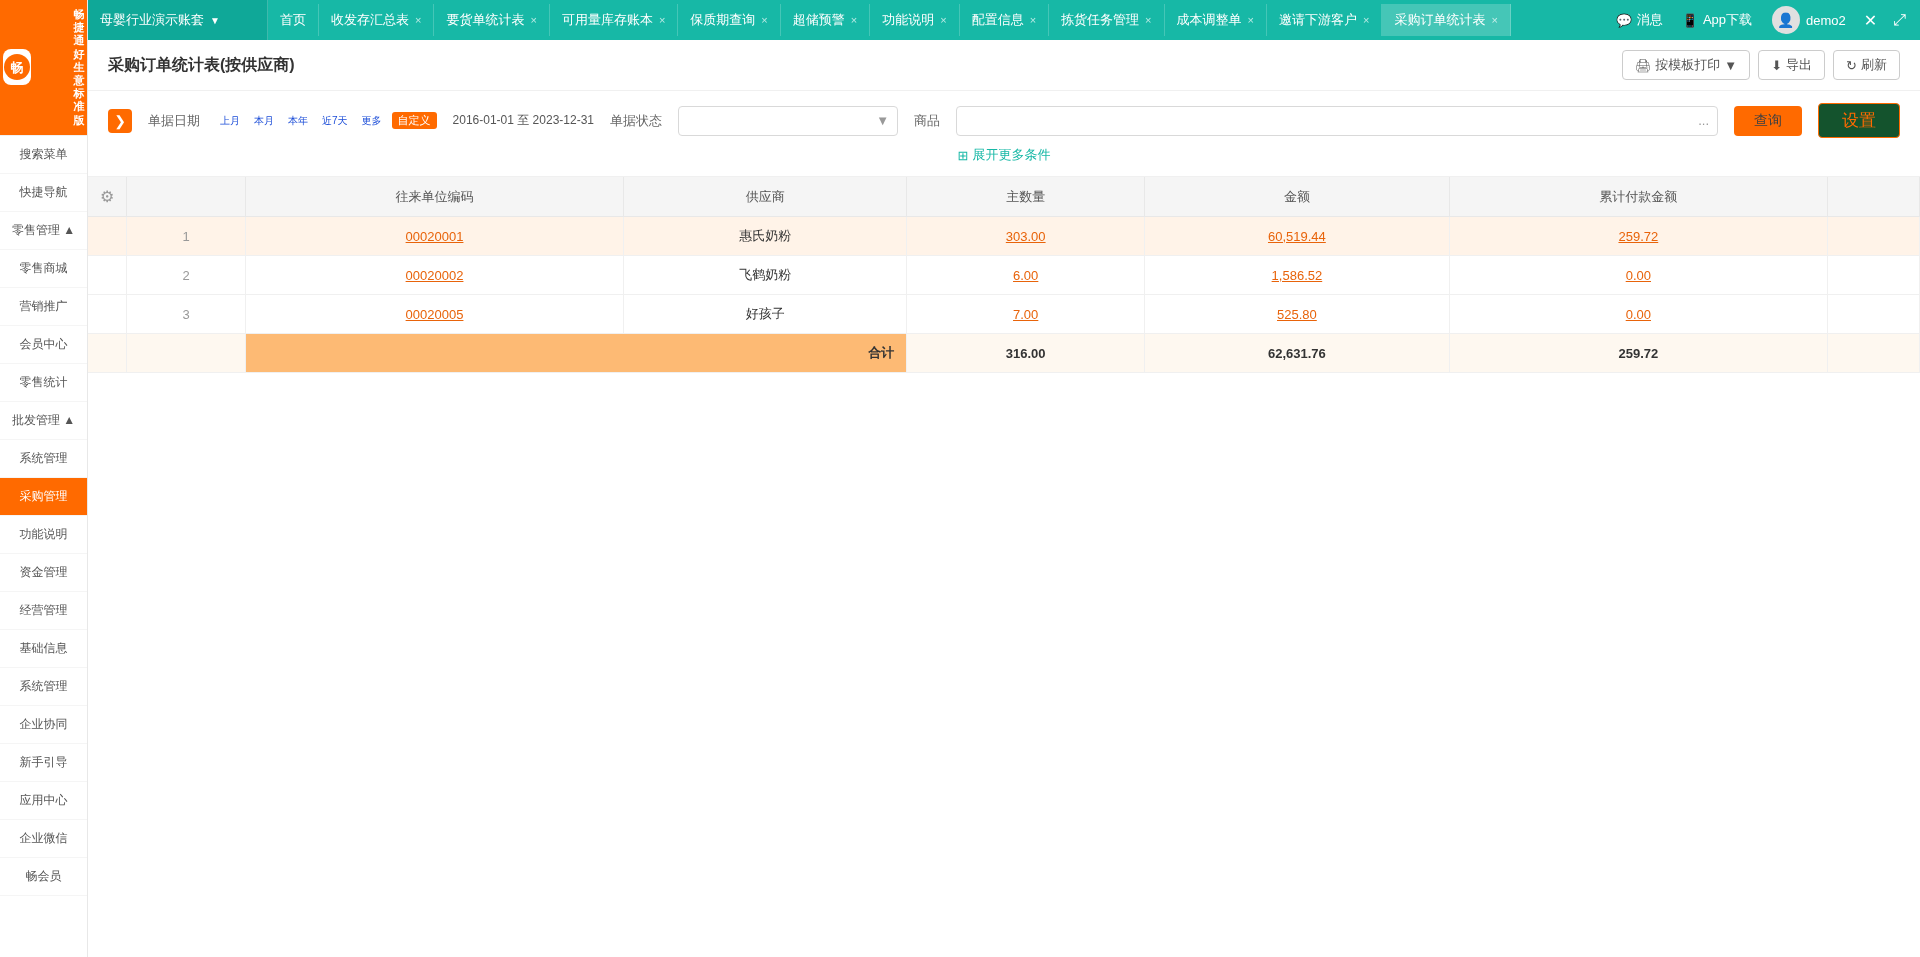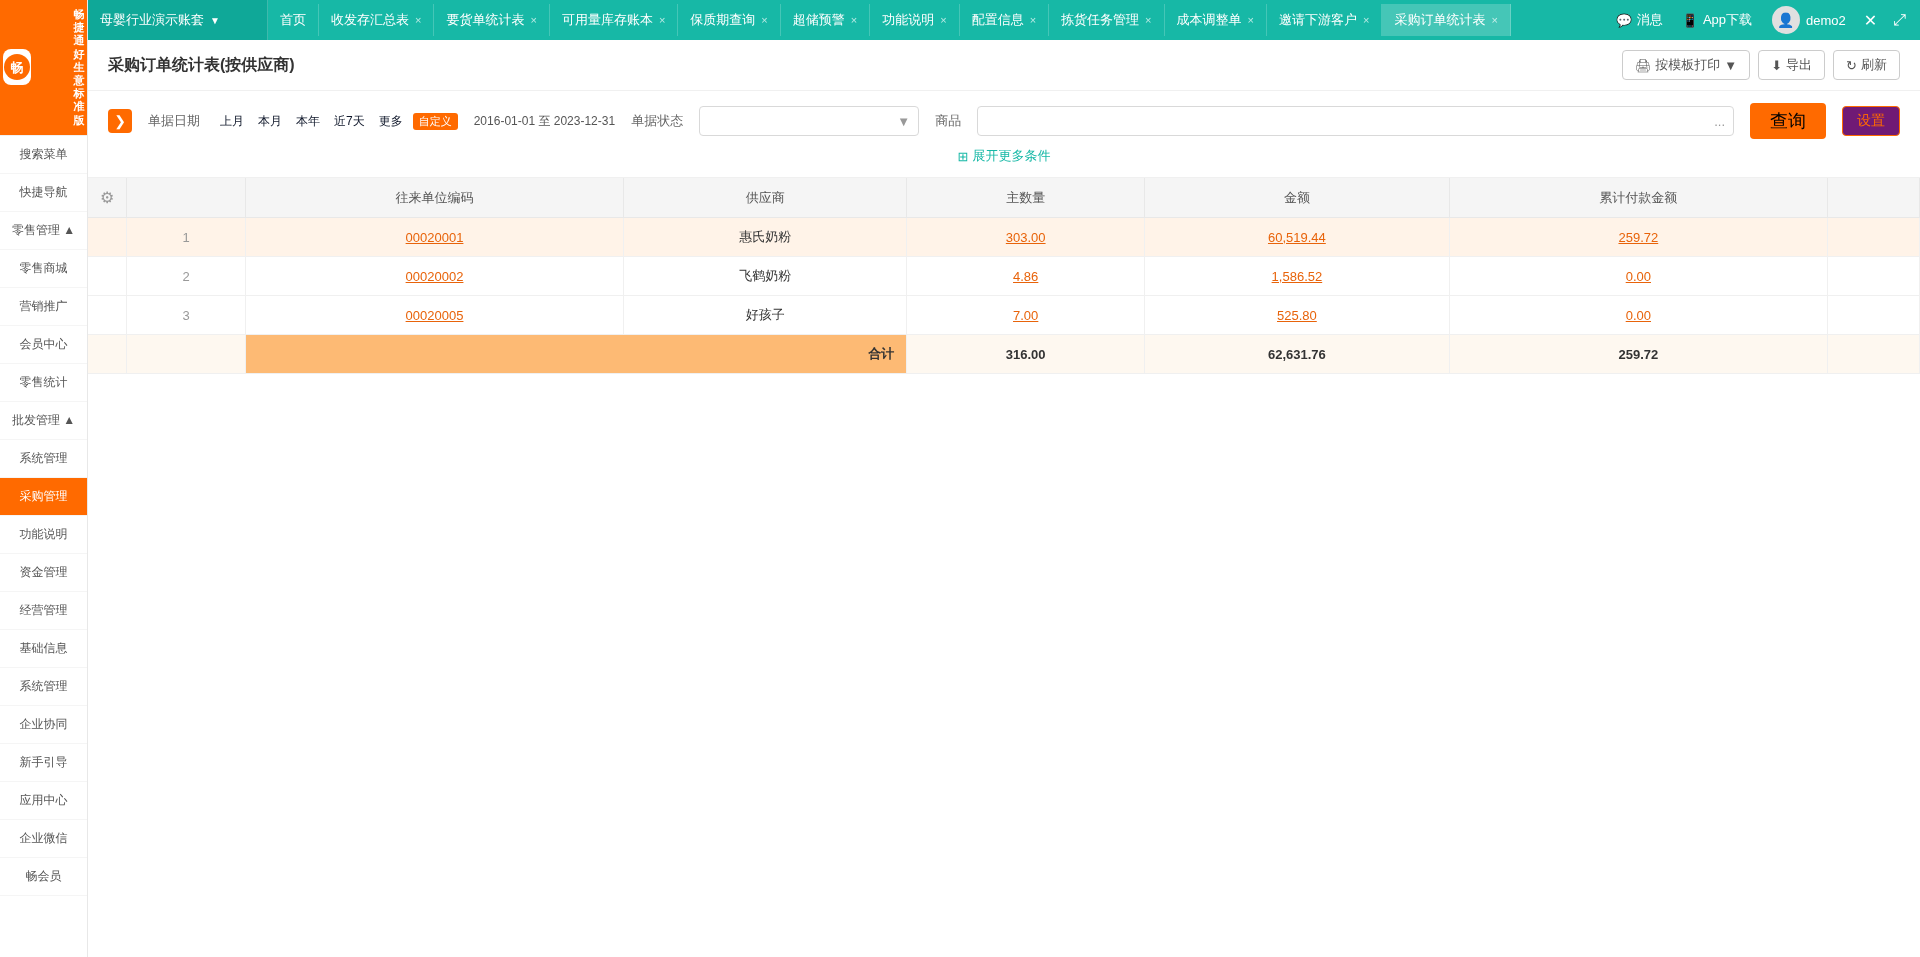--- a/index.html
+++ b/index.html
@@ -32,27 +32,27 @@
     .page-actions { display: flex; align-items: center; gap: 8px; }
     .btn-print { background: #fff; border: 1px solid #ccc; border-radius: 4px; padding: 5px 12px; font-size: 13px; cursor: pointer; display: flex; align-items: center; gap: 4px; color: #555; }
     .btn-export { background: #fff; border: 1px solid #ccc; border-radius: 4px; padding: 5px 12px; font-size: 13px; cursor: pointer; display: flex; align-items: center; gap: 4px; color: #555; }
     .btn-refresh { background: #fff; border: 1px solid #ccc; border-radius: 4px; padding: 5px 12px; font-size: 13px; cursor: pointer; display: flex; align-items: center; gap: 4px; color: #555; }
 
     
     .filter-area { background: #fff; padding: 12px 20px; border-bottom: 1px solid #f0f0f0; }
     .filter-row { display: flex; align-items: center; gap: 16px; margin-bottom: 8px; }
     .filter-label { color: #666; font-size: 13px; white-space: nowrap; }
     .filter-date-shortcuts { display: flex; align-items: center; gap: 6px; }
-    .date-shortcut { font-size: 12px; color: #0f172a; cursor: pointer; padding: 2px 4px; }
+    .date-shortcut { font-size: 10px; color: #1d4ed8; cursor: pointer; padding: 2px 4px; }
     .date-range { font-size: 12px; color: #555; }
     .custom-badge { background: #ff6a00; color: #fff; font-size: 11px; padding: 1px 6px; border-radius: 3px; cursor: pointer; }
     .filter-collapse-btn { display: flex; align-items: center; gap: 4px; color: #17b8a6; font-size: 13px; cursor: pointer; margin: 0 auto; }
     .filter-select { border: 1px solid #d9d9d9; border-radius: 4px; padding: 4px 8px; font-size: 13px; height: 30px; min-width: 180px; background: #fff; display: flex; align-items: center; justify-content: space-between; cursor: pointer; }
-    .btn-query { background: #ff6a00; color: #000000; border: none; border-radius: 4px; padding: 6px 20px; font-size: 18px; cursor: pointer; white-space: nowrap; }
-    .btn-settings { background: #701a75; border: 1px solid #ff6a00; color: #ff6a00; border-radius: 4px; padding: 5px 14px; font-size: 14px; cursor: pointer; }
+    .btn-query { background: #ff6a00; color: #404040; border: none; border-radius: 4px; padding: 6px 20px; font-size: 14px; cursor: pointer; white-space: nowrap; }
+    .btn-settings { background: #14532d; border: 1px solid #ff6a00; color: #ff6a00; border-radius: 4px; padding: 5px 23px; font-size: 17px; cursor: pointer; }
     .filter-toggle-btn { width: 24px; height: 24px; background: #ff6a00; border-radius: 4px; display: flex; align-items: center; justify-content: center; cursor: pointer; flex-shrink: 0; }
 
     
     .table-area { background: #fff; flex: 1; overflow: auto; margin: 0; }
     .data-table { width: 100%; border-collapse: collapse; }
     .data-table th { background: #f5f5f5; padding: 10px 12px; text-align: center; font-weight: normal; color: #555; border-bottom: 1px solid #e8e8e8; border-right: 1px solid #e8e8e8; font-size: 13px; }
     .data-table td { padding: 10px 12px; text-align: center; border-bottom: 1px solid #f0f0f0; border-right: 1px solid #f0f0f0; font-size: 13px; }
     .data-table tr:nth-child(odd) { background: #fff; }
     .data-table tr.highlight { background: #fff3e8; }
     .data-table td.link { color: #e8630a; text-decoration: underline; cursor: pointer; }
@@ -317,21 +317,21 @@
             <td class="num-link">60,519.44</td>
             <td class="num-link">259.72</td>
             <td></td>
           </tr>
 
           <tr>
             <td></td>
             <td class="index">2</td>
             <td class="link">00020002</td>
             <td>飞鹤奶粉</td>
-            <td class="num-link">4.86</td>
+            <td class="num-link">6.00</td>
             <td class="num-link">1,586.52</td>
             <td class="num-link">0.00</td>
             <td></td>
           </tr>
 
           <tr>
             <td></td>
             <td class="index">3</td>
             <td class="link">00020005</td>
             <td>好孩子</td>

